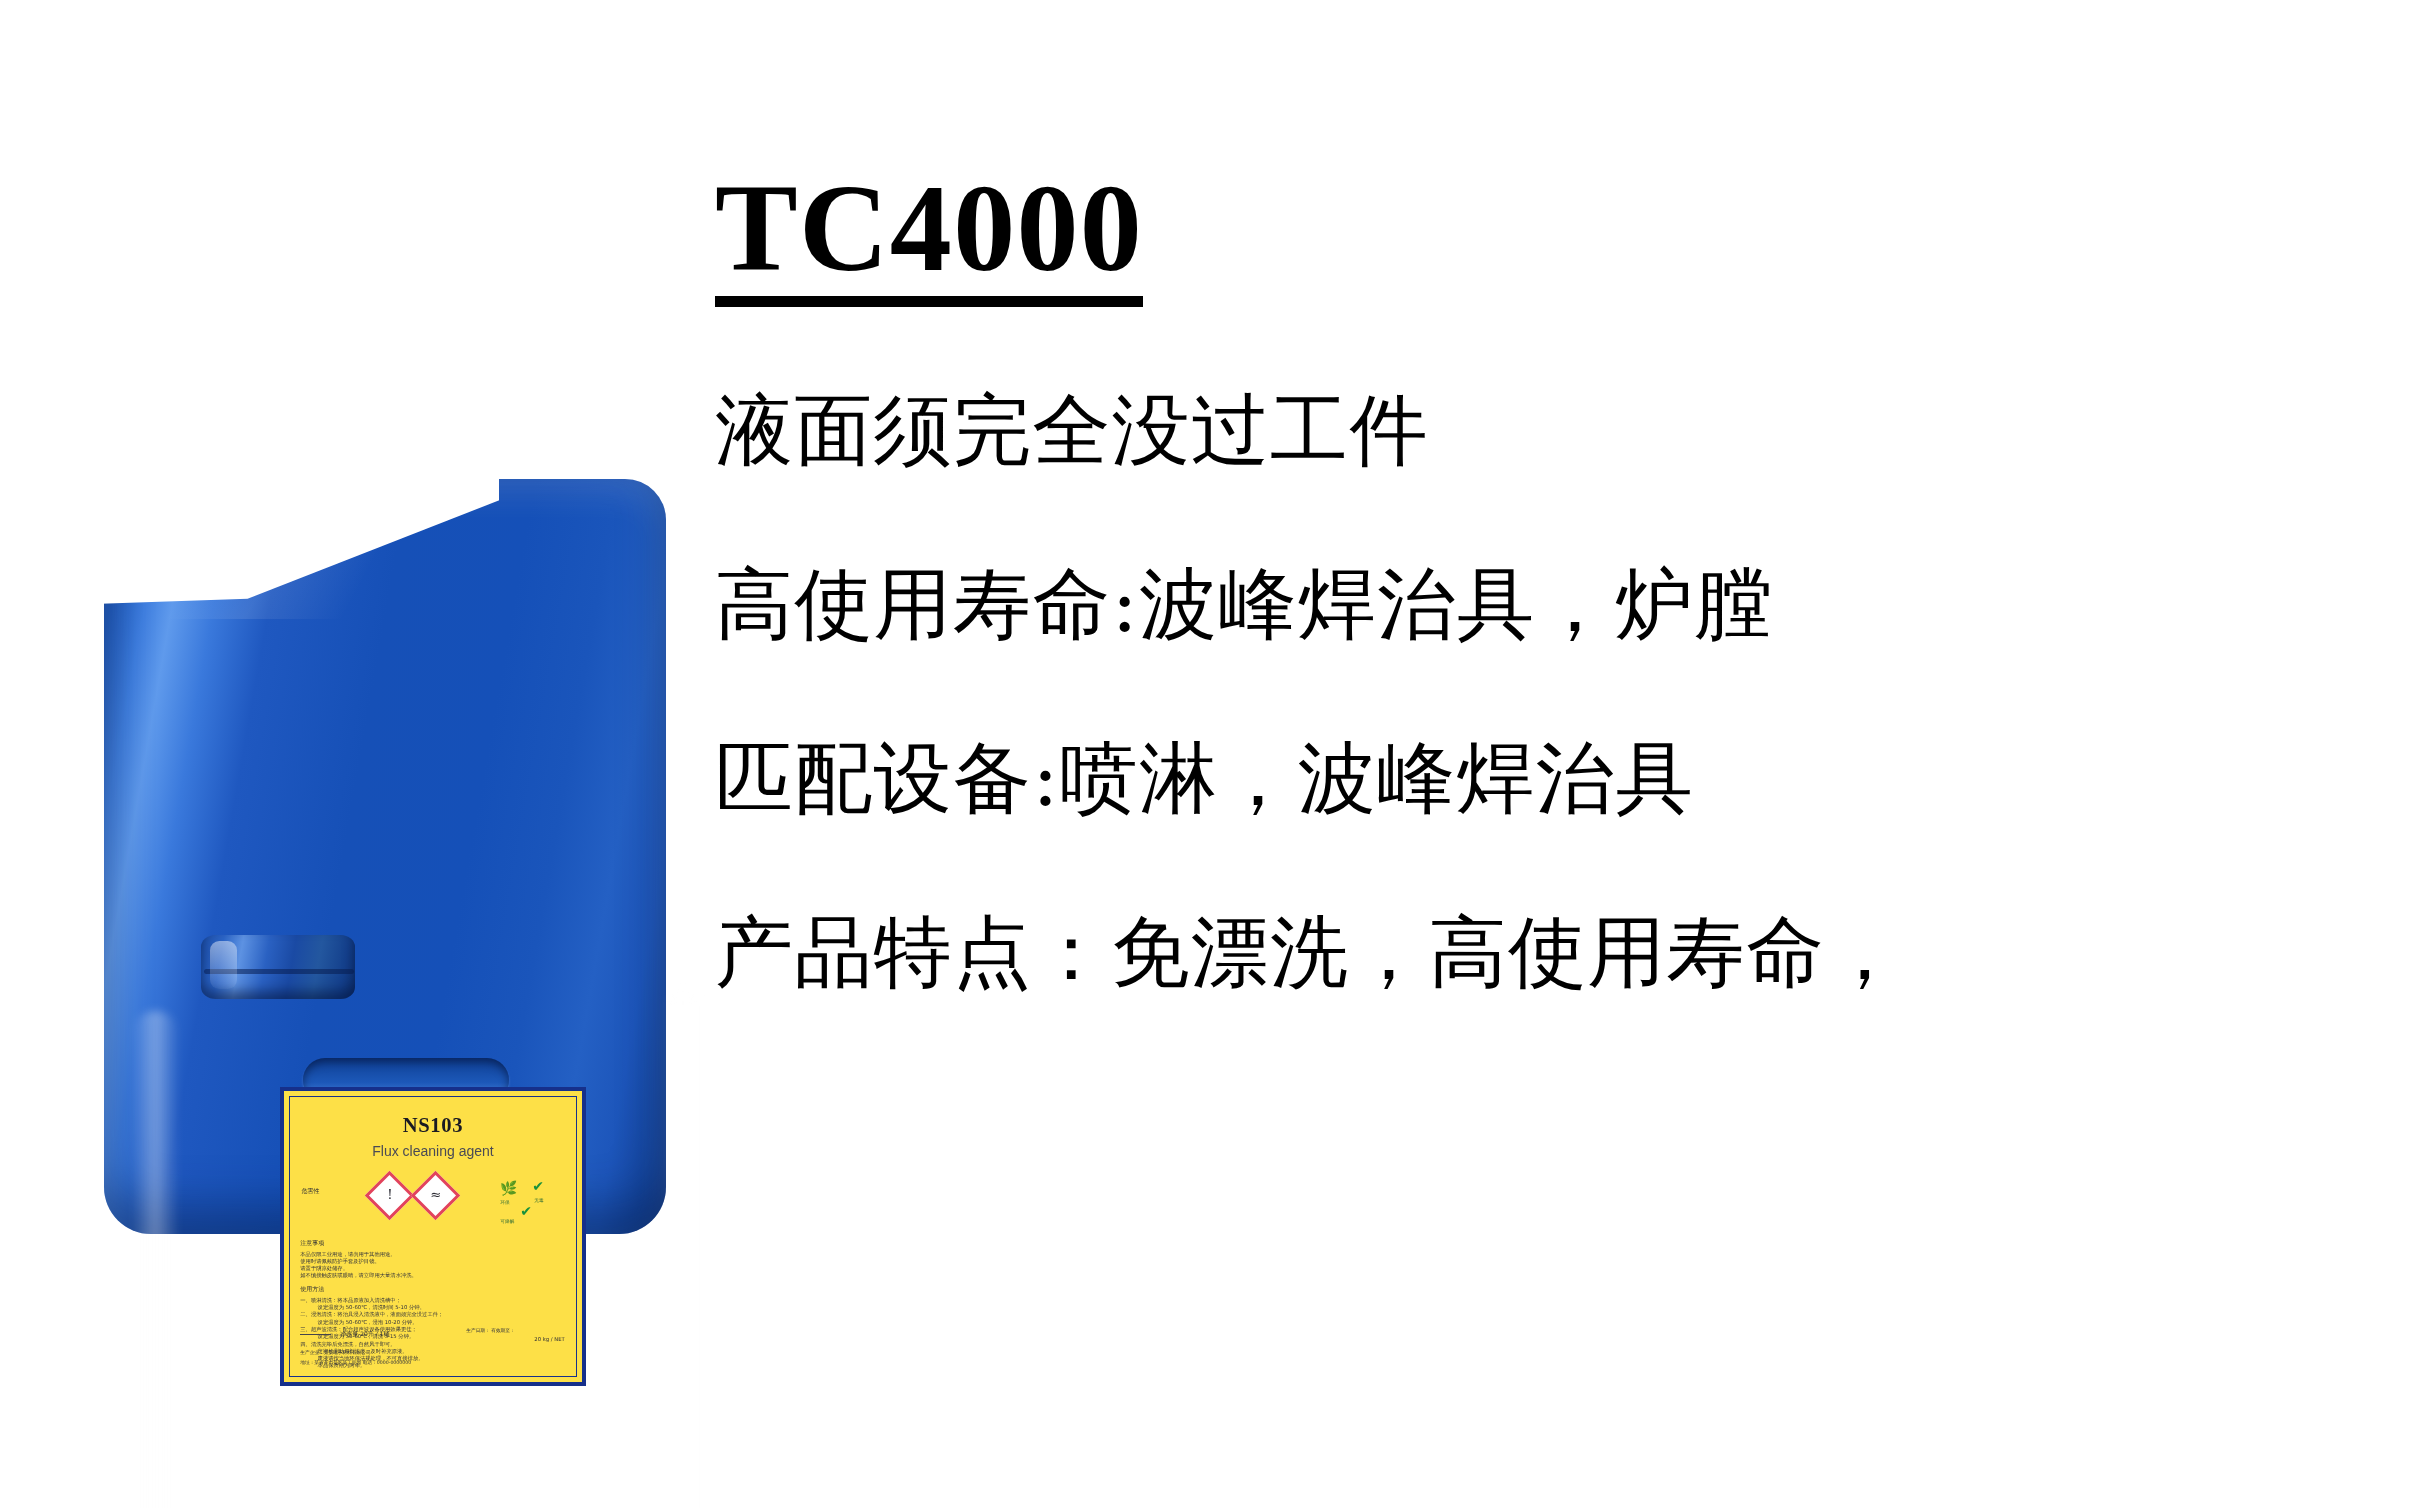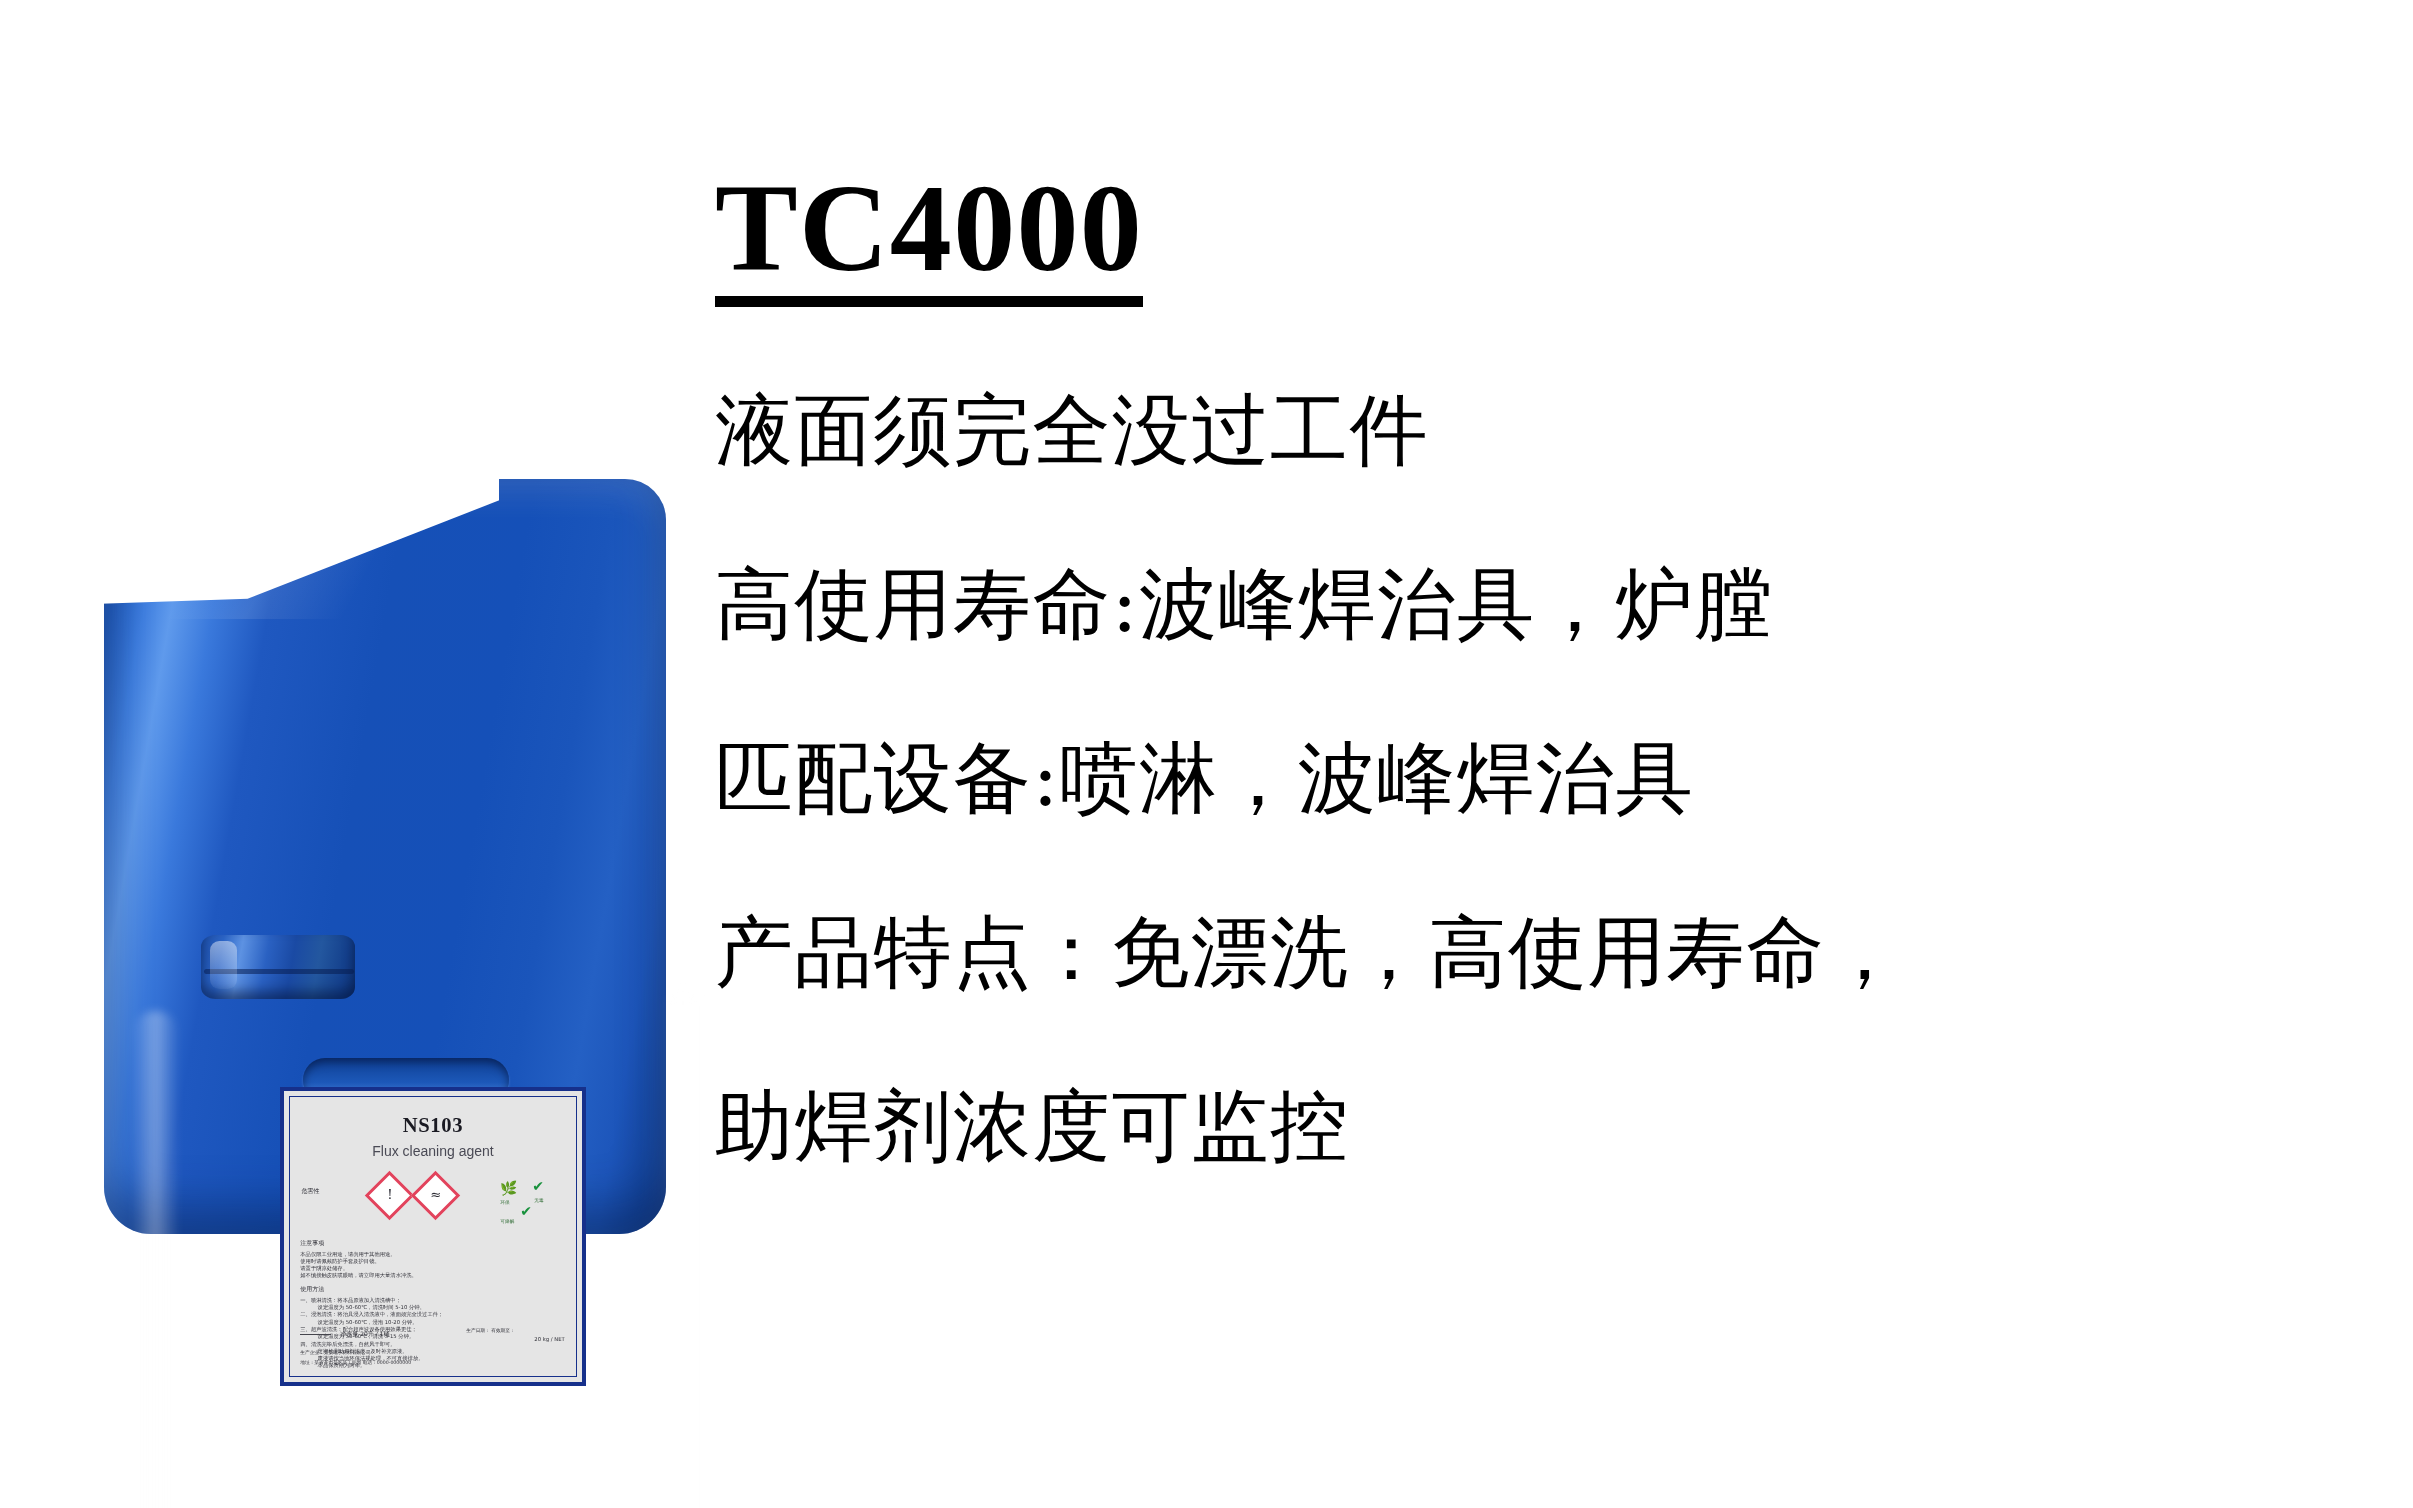--- a/index.html
+++ b/index.html
@@ -161,21 +161,21 @@
     filter: blur(4.7px);
   }
 
   
   .can-label {
     position: absolute;
     left: 200px;
     top: 628px;
     width: 306px;
     height: 299px;
-    background: #e5e5e5;
+    background: #fde047;
     border: 4px solid #16308b;
     box-sizing: border-box;
     z-index: 3;
   }
   .can-label-inner {
     position: absolute;
     inset: 4.7px;
     border: 1.3px solid #16308b;
     box-sizing: border-box;
     padding: 9.3px 10.6px;
@@ -443,18 +443,17 @@
 
   <div class="text-block">
 
     <div class="product-title">TC4000</div>
 
     <ul class="spec-list">
       <li class="spec-line">液面须完全没过工件</li>
       <li class="spec-line">高使用寿命:波峰焊治具，炉膛</li>
       <li class="spec-line">匹配设备:喷淋，波峰焊治具</li>
       <li class="spec-line">产品特点：免漂洗，高使用寿命，</li>
-      <li class="spec-line">助焊剂浓度可监控</li>
     </ul>
   </div>
 
 </div>
 
 
 </body></html>

